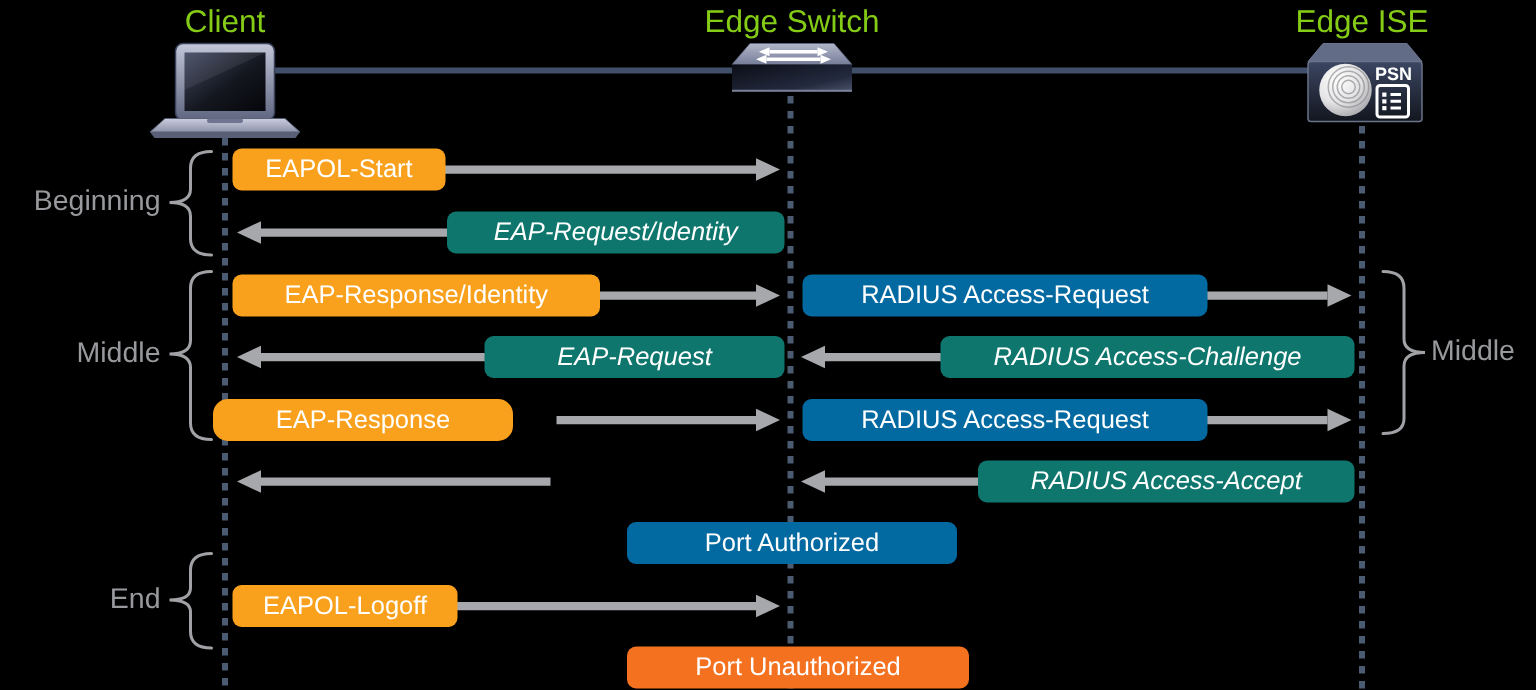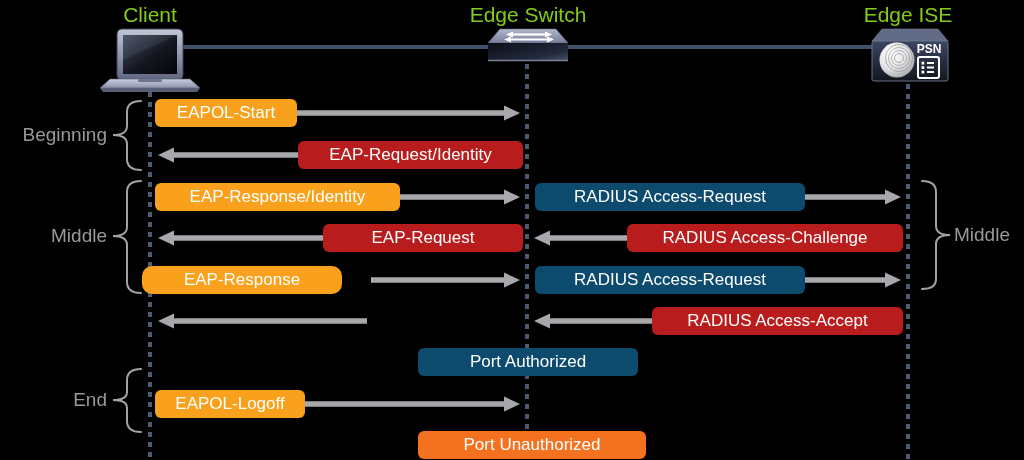--- a/index.html
+++ b/index.html
@@ -15,22 +15,22 @@
   .phase-label {
     position:absolute; color:#97999C; font-size:19px; white-space:nowrap;
   }
   .phase-label.right-align { text-align:right; }
   .msg {
     position:absolute; height:28px; border-radius:6px; color:#fff;
     font-size:17px; line-height:28px; text-align:center; white-space:nowrap;
     box-sizing:border-box; padding:0 6px;
   }
   .amber    { background:#F9A11C; }
-  .cyan     { background:#b91c1c; }
-  .green    { background:#0c4a6e; }
+  .cyan     { background:#0f766e;font-style:italic; }
+  .green    { background:#0369a1; }
   .dkorange { background:#F4711F; }
 </style>
 </head>
 <body>
 
 <div class="canvas">
 
   <svg class="layer" viewBox="0 0 1024 460">
     <defs>
       <linearGradient id="lapFrame" x1="0" y1="0" x2="0" y2="1">

